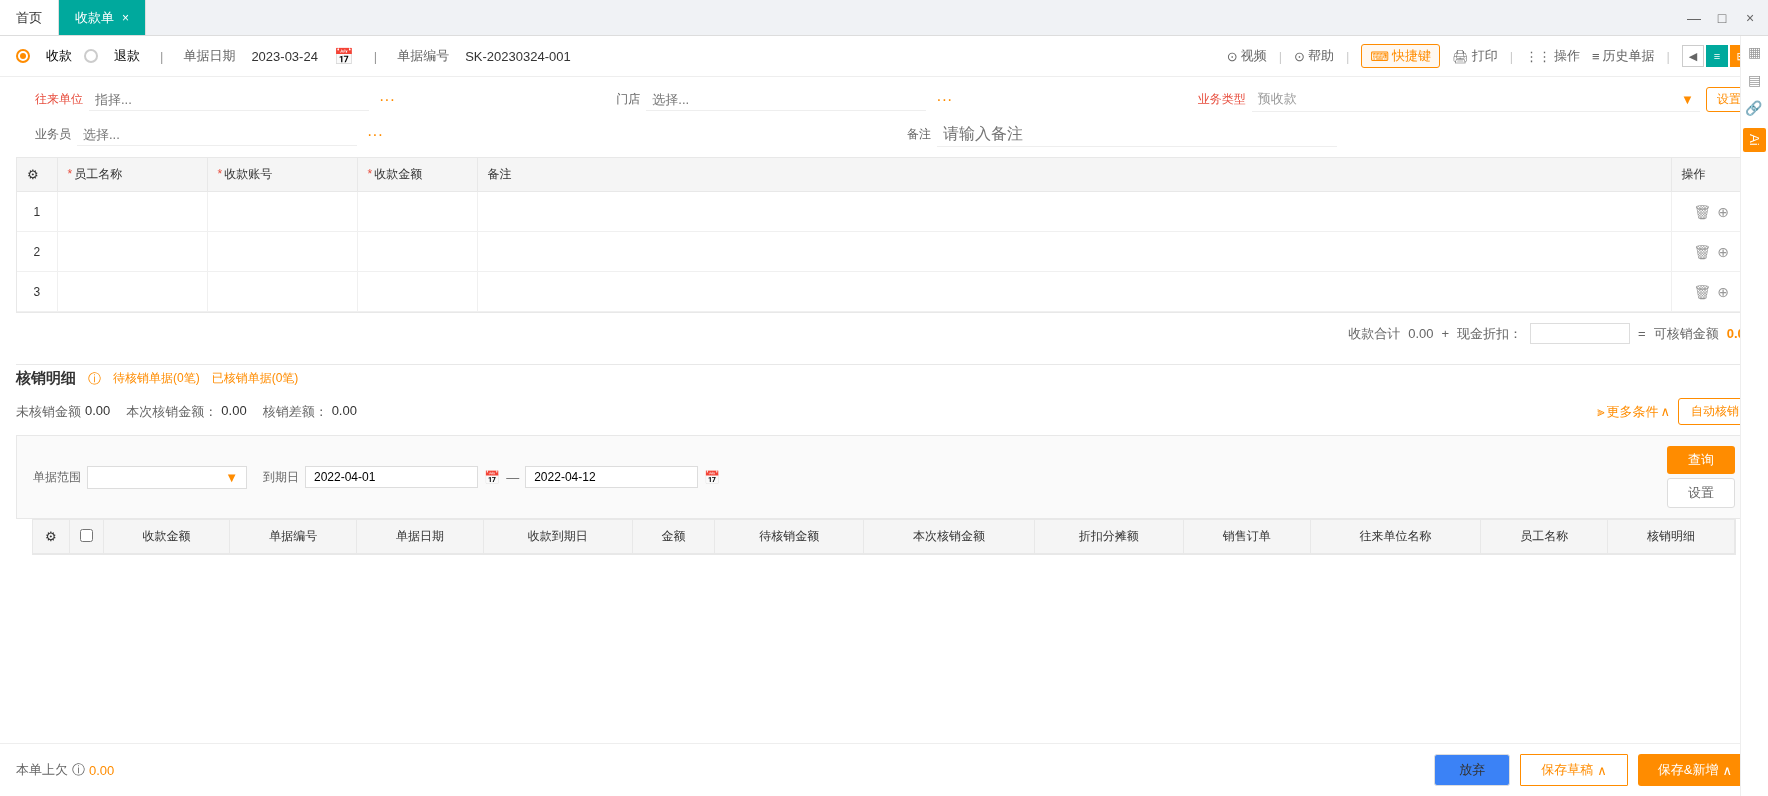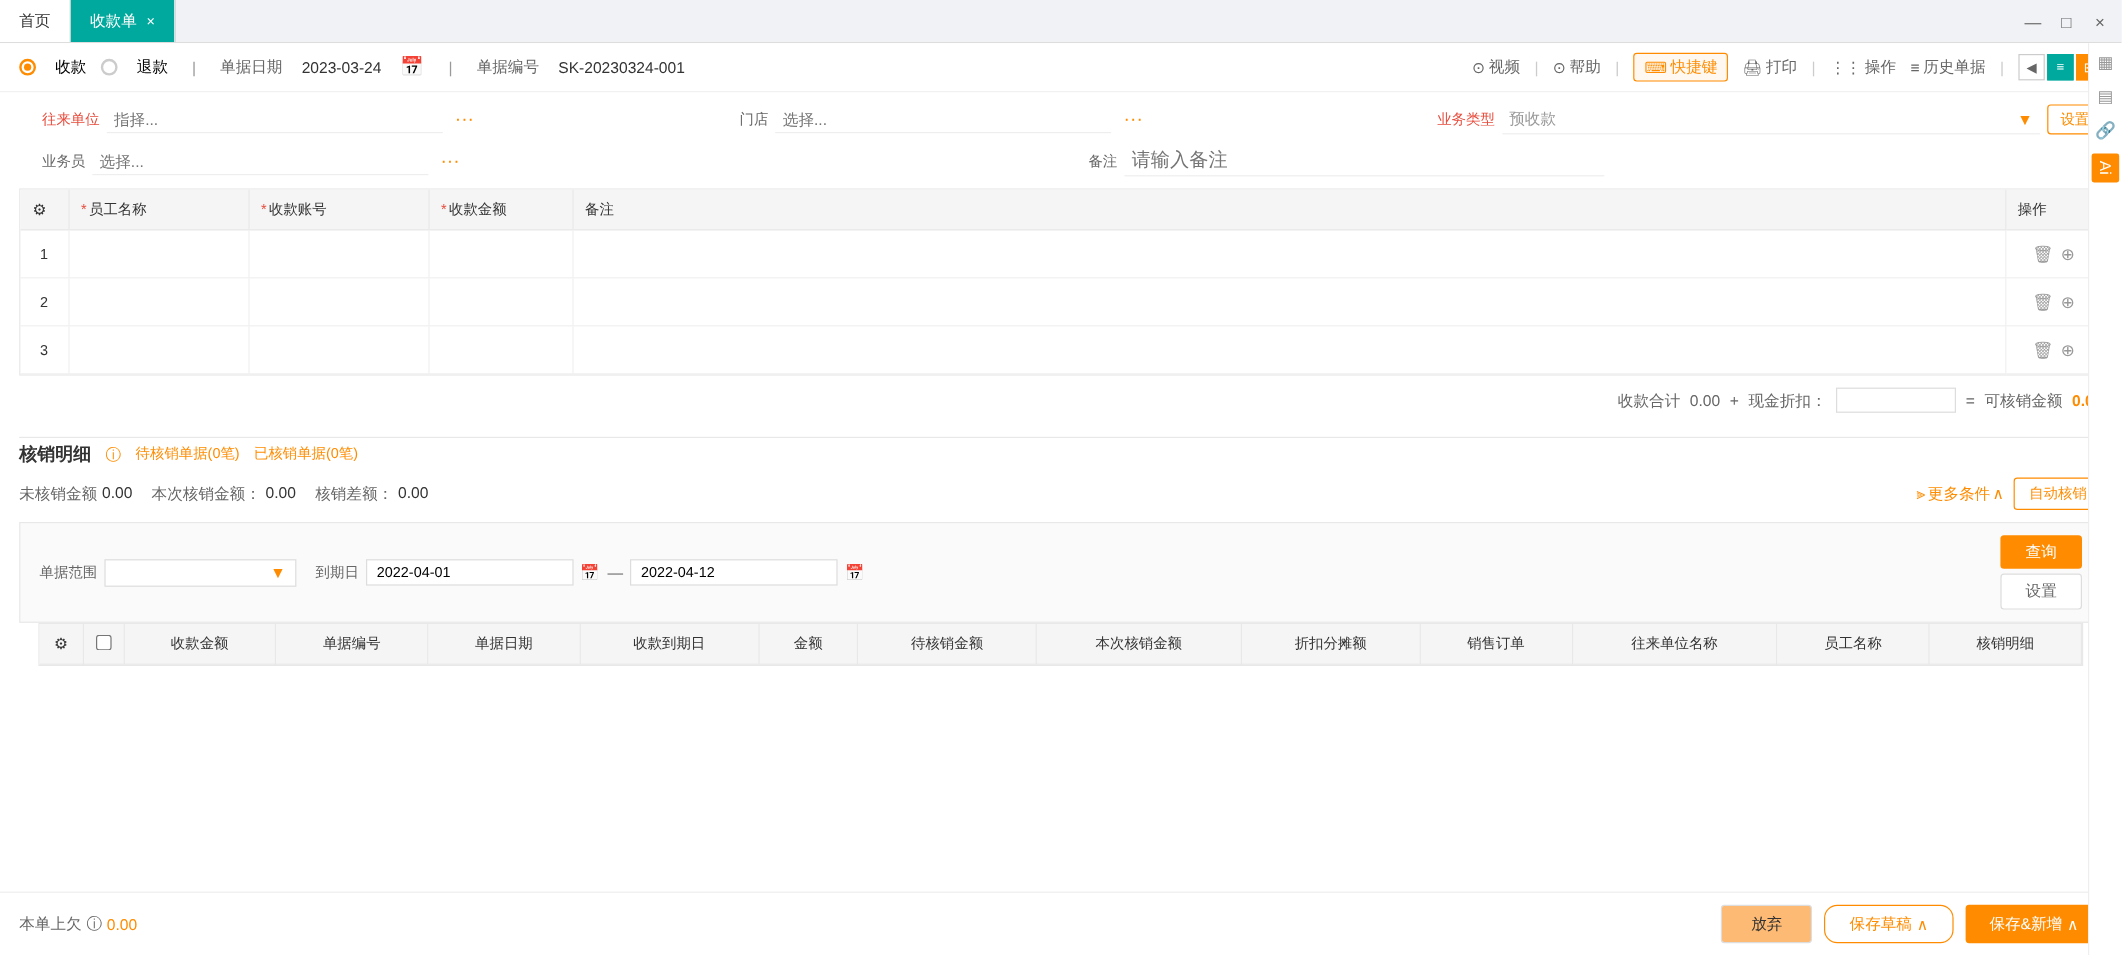--- a/index.html
+++ b/index.html
@@ -103,22 +103,22 @@
     
     .bottom-table-section { margin: 0 16px 8px; border: 1px solid #e8e8e8; }
     .bottom-table { width: 100%; border-collapse: collapse; }
     .bottom-table th { background: #f5f5f5; padding: 8px 10px; font-weight: normal; font-size: 12px; color: #333; border-bottom: 1px solid #e8e8e8; border-right: 1px solid #e8e8e8; white-space: nowrap; }
 
     
     .footer { display: flex; align-items: center; padding: 10px 16px; background: #fff; border-top: 1px solid #eee; margin-top: auto; }
     .footer-left { font-size: 12px; color: #666; display: flex; align-items: center; gap: 4px; }
     .footer-value { color: #ff8c00; }
     .footer-right { margin-left: auto; display: flex; gap: 10px; }
-    .btn-discard { background: #fdba74; border: 1px solid #ddd; color: #333; padding: 6px 24px; border-radius: 3px; cursor: pointer; font-size: 13px; }
-    .btn-draft { background: #fff; border: 1px solid #ff8c00; color: #ff8c00; padding: 6px 20px; border-radius: 11px; cursor: pointer; font-size: 13px; display: flex; align-items: center; gap: 4px; }
+    .btn-discard { background: #3b82f6; border: 1px solid #ddd; color: #333; padding: 6px 24px; border-radius: 3px; cursor: pointer; font-size: 13px; }
+    .btn-draft { background: #fff; border: 1px solid #ff8c00; color: #ff8c00; padding: 6px 20px; border-radius: 1px; cursor: pointer; font-size: 13px; display: flex; align-items: center; gap: 4px; }
     .btn-save-new { background: #ff8c00; border: none; color: #fff; padding: 6px 20px; border-radius: 3px; cursor: pointer; font-size: 13px; display: flex; align-items: center; gap: 4px; }
 
     
     .right-sidebar { position: fixed; right: 0; top: 36px; width: 28px; background: #fff; border-left: 1px solid #eee; display: flex; flex-direction: column; align-items: center; padding: 8px 0; gap: 12px; z-index: 10; height: calc(796px - 36px); }
     .sidebar-icon { color: #999; cursor: pointer; font-size: 14px; writing-mode: horizontal-tb; }
     .sidebar-orange-block { background: #ff8c00; color: #fff; padding: 6px 4px; cursor: pointer; font-size: 11px; border-radius: 2px; writing-mode: vertical-rl; text-orientation: mixed; }
 
     
     .main-area::-webkit-scrollbar { width: 6px; }
     .main-area::-webkit-scrollbar-thumb { background: #ccc; border-radius: 3px; }

